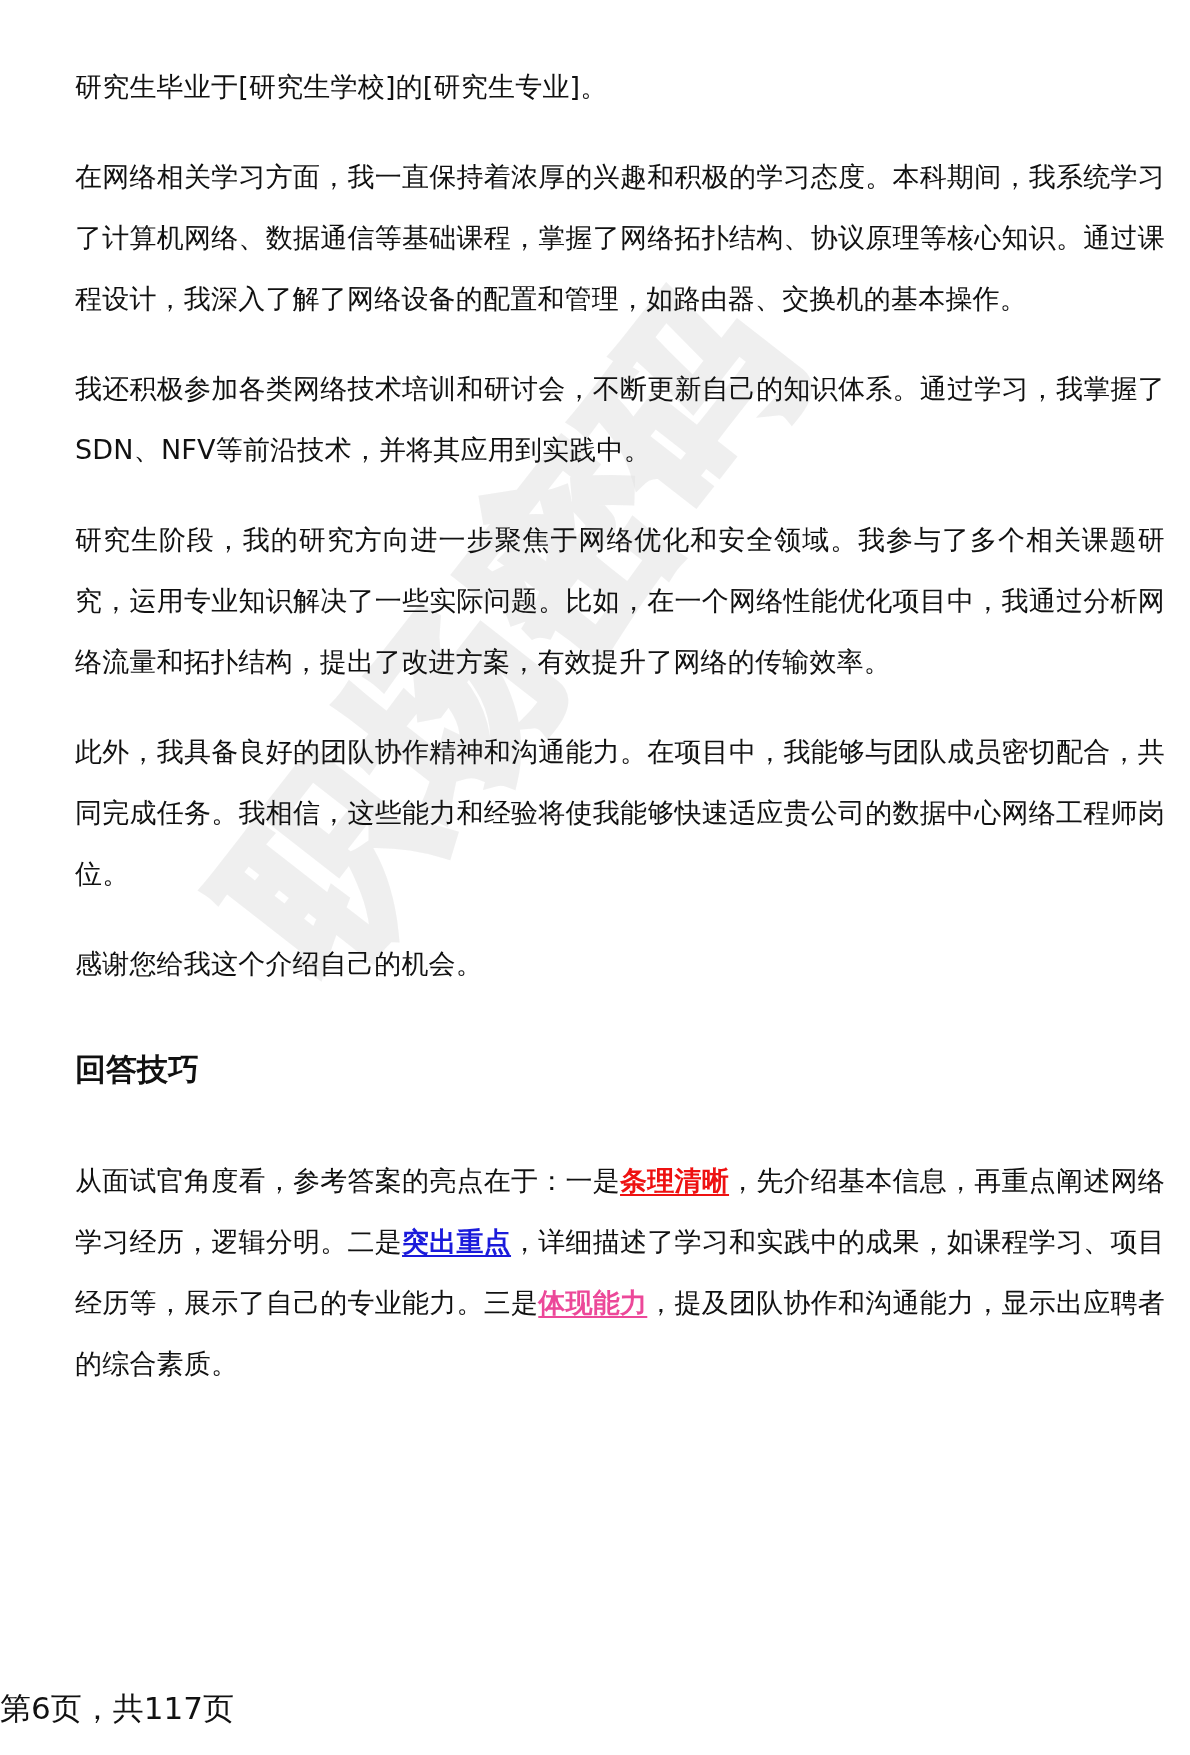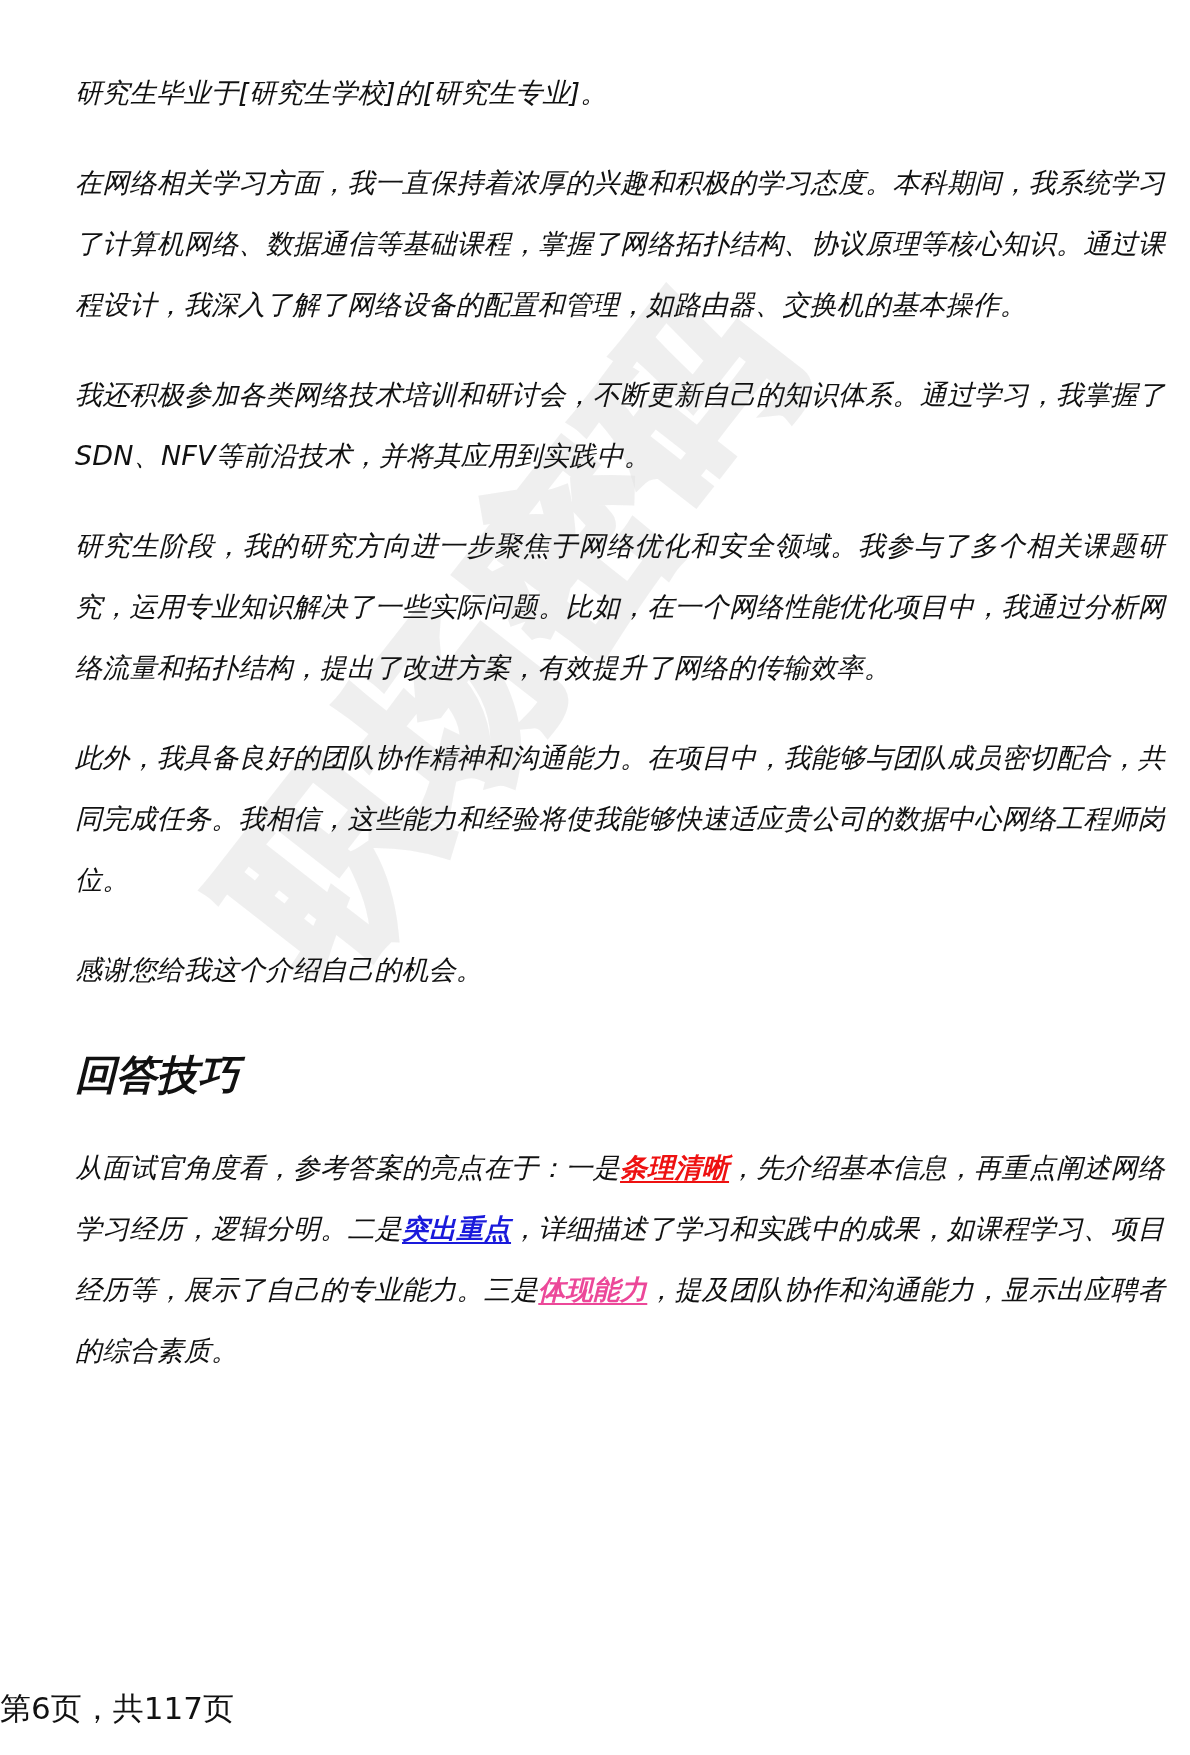--- a/index.html
+++ b/index.html
@@ -18,37 +18,36 @@
     .page {
       position: absolute;
       left: 0;
       top: 0;
       width: 1190px;
       height: 1755px;
     }
     .content {
       position: absolute;
       left: 75px;
-      top: 62px;
+      top: 56px;
       width: 1090px;
       z-index: 2;
-      font-style: italic;
     }
     .para {
       font-size: 27px;
       line-height: 61px;
       margin: 0 0 29px 0;
       letter-spacing: 0.2px;
       text-align: justify;
     }
     .heading {
-      font-size: 41px;
+      font-size: 31px;
       font-weight: bold;
       line-height: 50px;
-      margin: 50px 0 37px 0;
+      margin: 50px 0 56px 0;
     }
     .hl {
       font-weight: bold;
       text-decoration: underline;
       text-underline-offset: 4px;
       margin-top: 36px;
     }
     .hl-red { color: #ee1111; }
     .hl-blue { color: #1a1adb; }
     .hl-green { color: #ec4899; }

